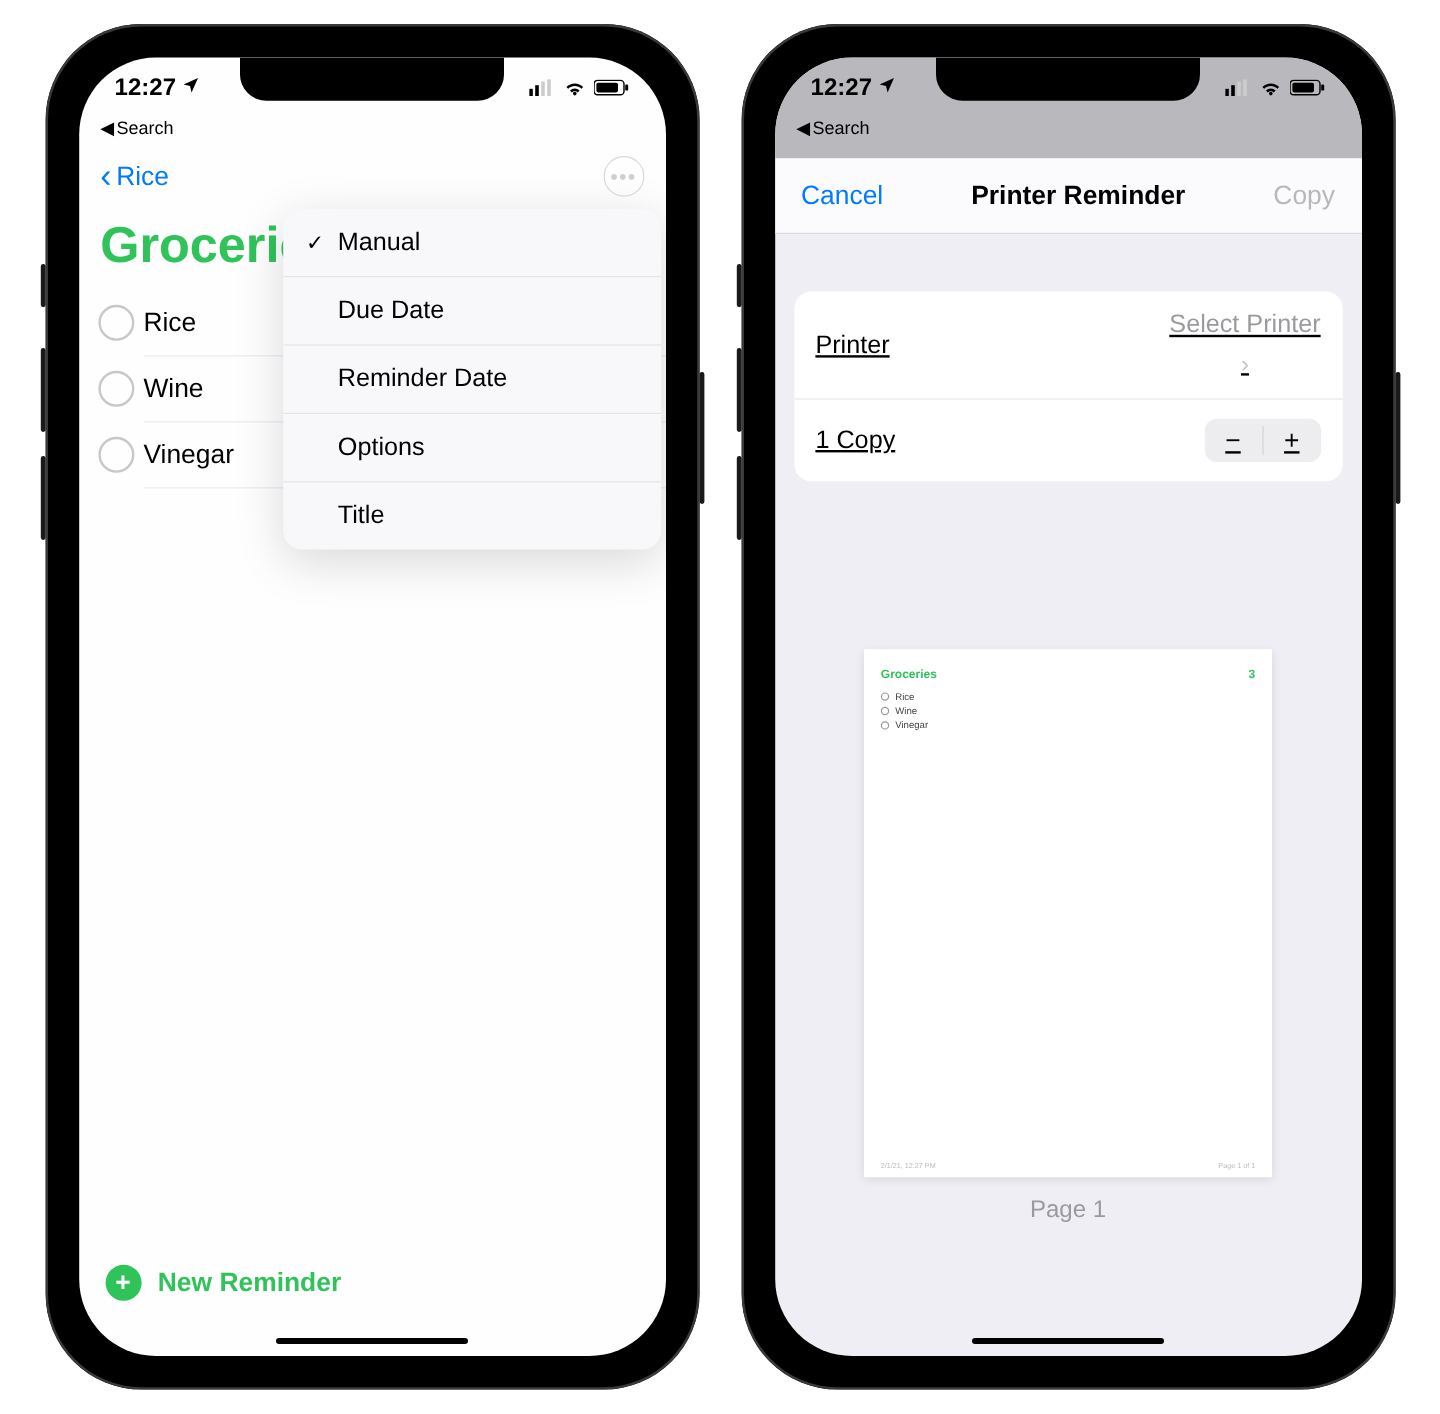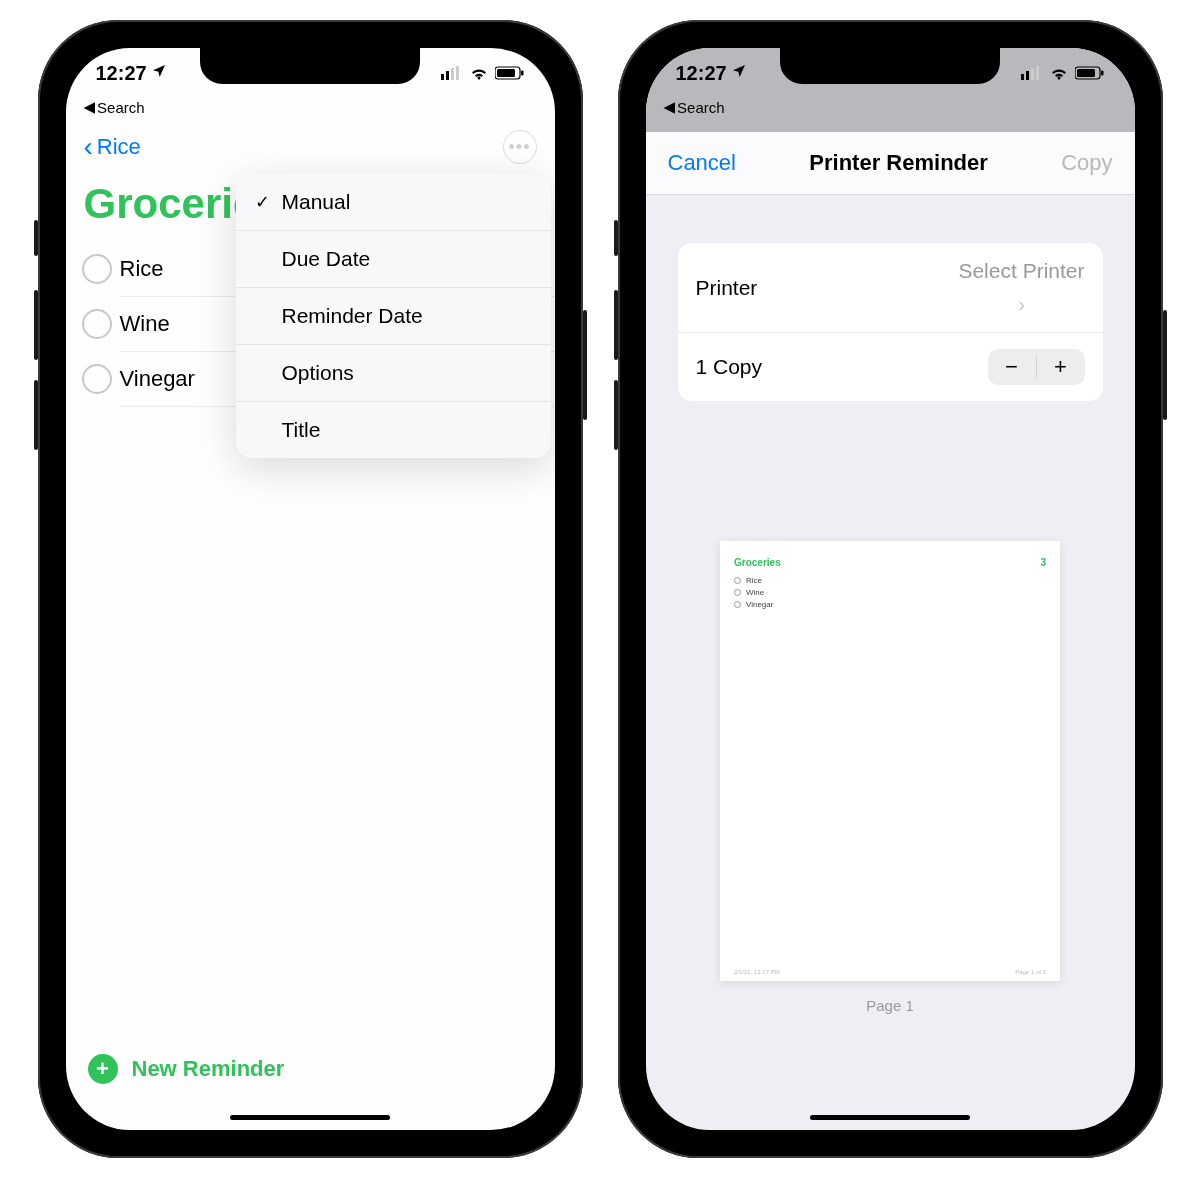--- a/index.html
+++ b/index.html
@@ -185,24 +185,25 @@
     display: flex;
     justify-content: space-between;
     align-items: center;
     padding: 18px 22px;
     font-size: 22px;
   }
   .print-nav .cancel { color: #007aff; }
   .print-nav .title { font-weight: 600; }
   .print-nav .print { color: #b8b8bc; }
   .settings-group {
-    margin: 48px 32px 0;
+    margin: 48px 16px 0;
     background: #fff;
     border-radius: 14px;
     overflow: hidden;
+    text-decoration: underline;
   }
   .setting-row {
     display: flex;
     justify-content: space-between;
     align-items: center;
     padding: 16px 18px;
     font-size: 21px;
     border-bottom: 1px solid #e8e8ec;
   }
   .setting-row:last-child { border-bottom: none;}
@@ -231,21 +232,21 @@
     background: #fff;
     box-shadow: 0 2px 8px rgba(0,0,0,0.1);
     padding: 16px 14px 10px;
     position: relative;
     font-size: 9px;
   }
   .preview-title-row { display:flex; justify-content:space-between; font-weight:700; color:#2fc35a; font-size:10px; margin-bottom:8px;}
   .preview-item { display:flex; align-items:center; gap:5px; margin:3px 0; color:#444; font-size:8px;}
   .preview-circle { width:7px; height:7px; border:0.8px solid #999; border-radius:50%;}
   .preview-footer { position:absolute; bottom:6px; left:14px; right:14px; display:flex; justify-content:space-between; color:#bbb; font-size:6px;}
-  .page-label { text-align:center; color:#9a9a9e; font-size:15px; margin-top:16px;}
+  .page-label { text-align:center; color:#9a9a9e; font-size:20px; margin-top:16px;}
 
   
   .side-btn { position:absolute; background:#1a1a1a; border-radius:3px; }
 </style>
 </head>
 <body>
 
 <div class="phone">
   <div class="side-btn" style="left:-4px; top:200px; width:4px; height:36px;"></div>
   <div class="side-btn" style="left:-4px; top:270px; width:4px; height:70px;"></div>

